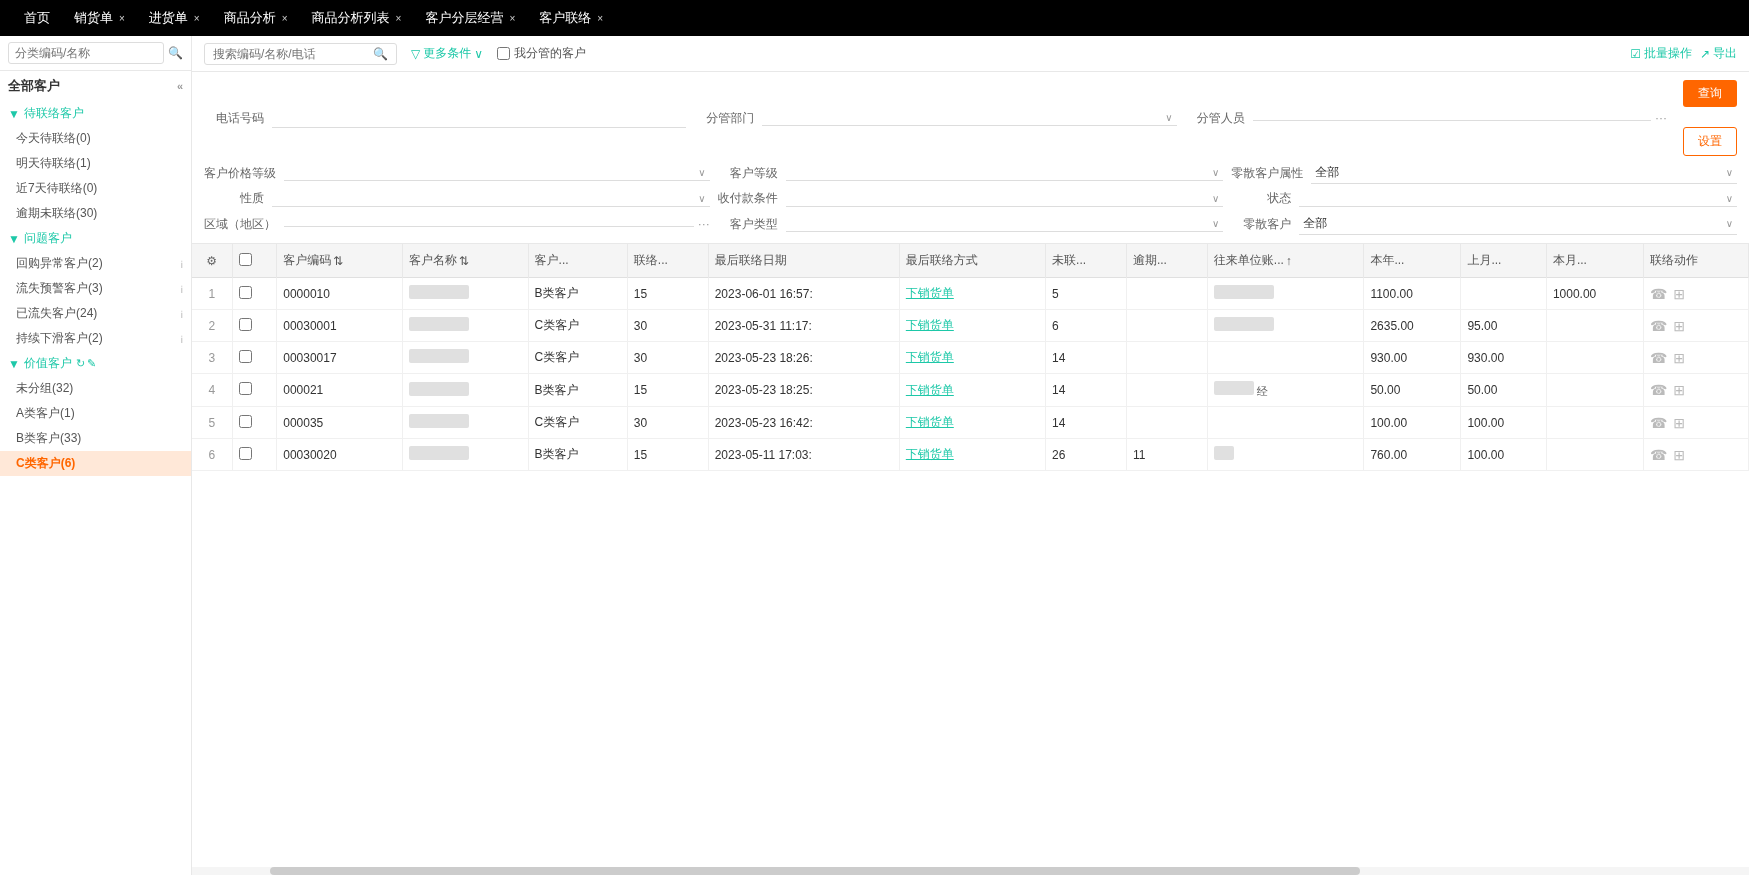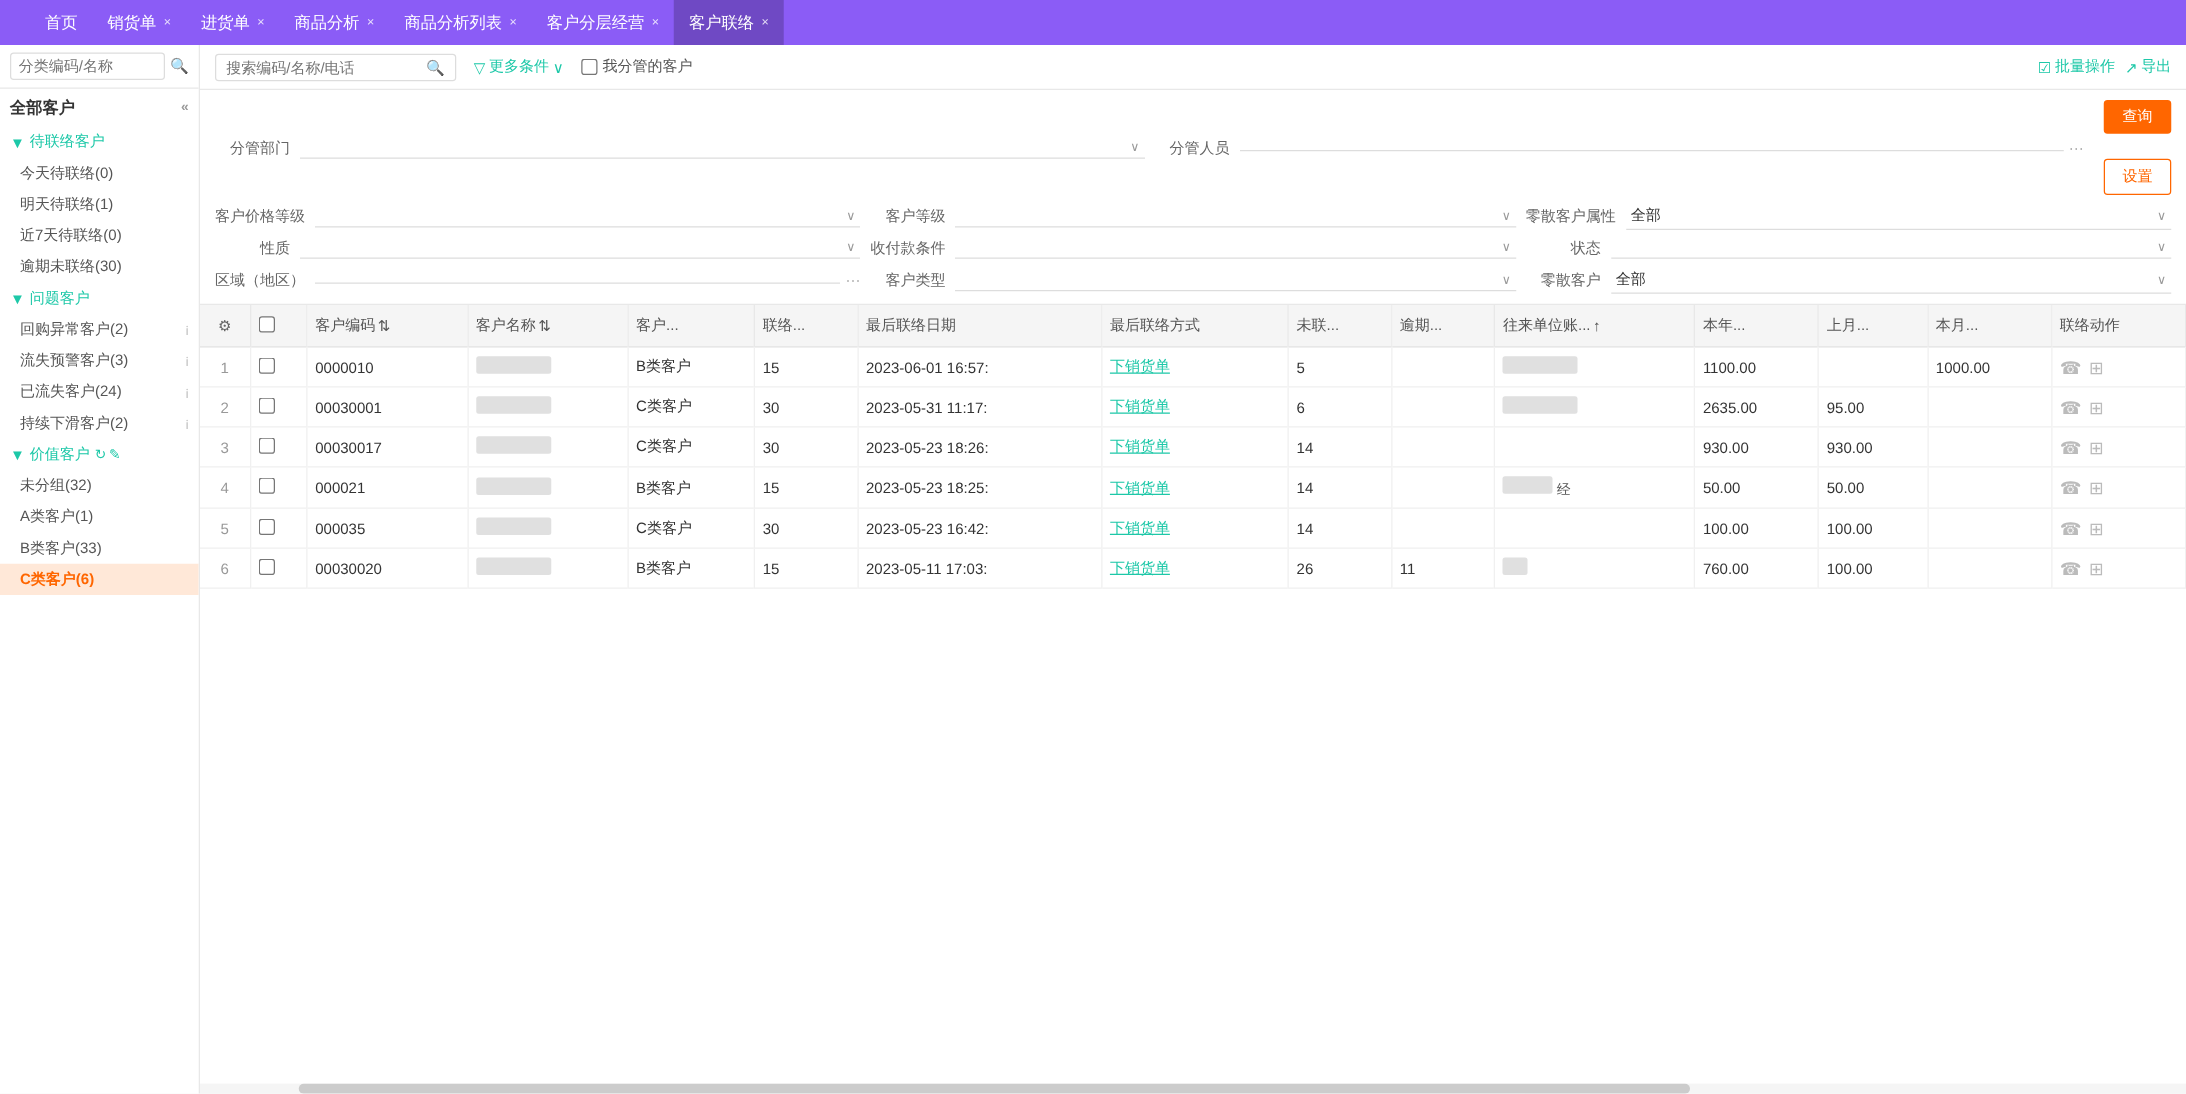--- a/index.html
+++ b/index.html
@@ -1,24 +1,24 @@
 <!DOCTYPE html>
 <html><head>
   <meta charset="utf-8">
   <style>
     * { box-sizing: border-box; margin: 0; padding: 0; }
     body { font-family: 'Microsoft YaHei', Arial, sans-serif; font-size: 12px; background: #f5f5f5; color: #333; }
 
     
     .top-nav {
-      background: #8b5cf6;
+      background: #000000;
       display: flex;
       align-items: center;
       height: 36px;
-      padding: 0 24px;
+      padding: 0 12px;
     }
     .nav-item {
       color: #fff;
       padding: 0 12px;
       height: 36px;
       display: flex;
       align-items: center;
       cursor: pointer;
       font-size: 13px;
       white-space: nowrap;
@@ -31,21 +31,21 @@
     }
 
     
     .main-layout {
       display: flex;
       height: calc(100vh - 36px);
     }
 
     
     .sidebar {
-      width: 160px;
+      width: 192px;
       background: #fff;
       border-right: 1px solid #e8e8e8;
       overflow-y: auto;
       flex-shrink: 0;
     }
     .sidebar-search {
       display: flex;
       align-items: center;
       padding: 6px 8px;
       border-bottom: 1px solid #e8e8e8;
@@ -467,20 +467,24 @@
         <div class="export-btn">
           <span>↗</span>
           <span>导出</span>
         </div>
       </div>
     </div>
 
     <div class="filter-panel">
 
       <div class="filter-row">
+        <div class="filter-field">
+          <span class="filter-label">电话号码</span>
+          <input class="filter-input" type="text" style="">
+        </div>
         <div class="filter-field">
           <span class="filter-label">分管部门</span>
           <div class="filter-select">
             <span></span>
             <span class="chevron">∨</span>
           </div>
         </div>
         <div class="filter-field">
           <span class="filter-label">分管人员</span>
           <div class="filter-select">

